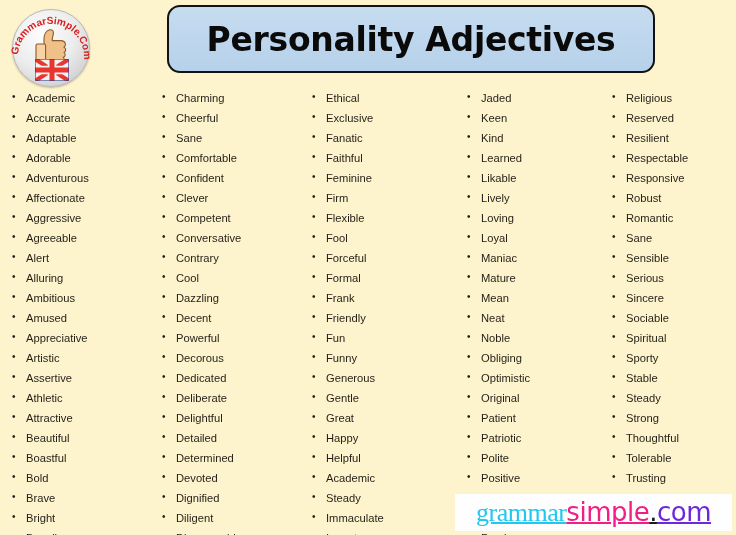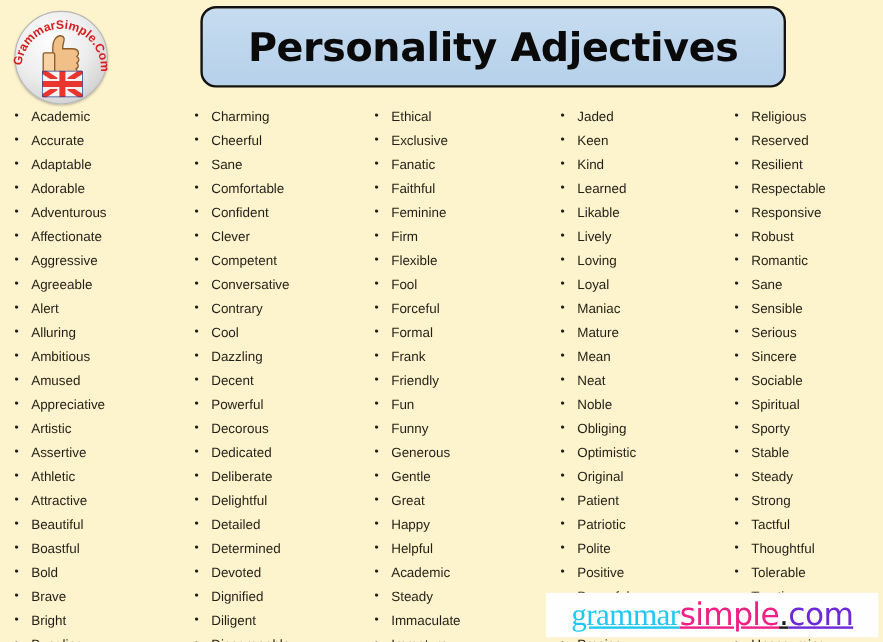--- a/index.html
+++ b/index.html
@@ -281,21 +281,20 @@
         <li class="word-item">Sane</li>
         <li class="word-item">Sensible</li>
         <li class="word-item">Serious</li>
         <li class="word-item">Sincere</li>
         <li class="word-item">Sociable</li>
         <li class="word-item">Spiritual</li>
         <li class="word-item">Sporty</li>
         <li class="word-item">Stable</li>
         <li class="word-item">Steady</li>
         <li class="word-item">Strong</li>
-        <li class="word-item">Tactful</li>
         <li class="word-item">Thoughtful</li>
         <li class="word-item">Tolerable</li>
         <li class="word-item">Trusting</li>
         <li class="word-item">Trustworthy</li>
         <li class="word-item">Unassuming</li>
       </ul>
   </div>
 </div>
 
 <div id="footer-watermark">

